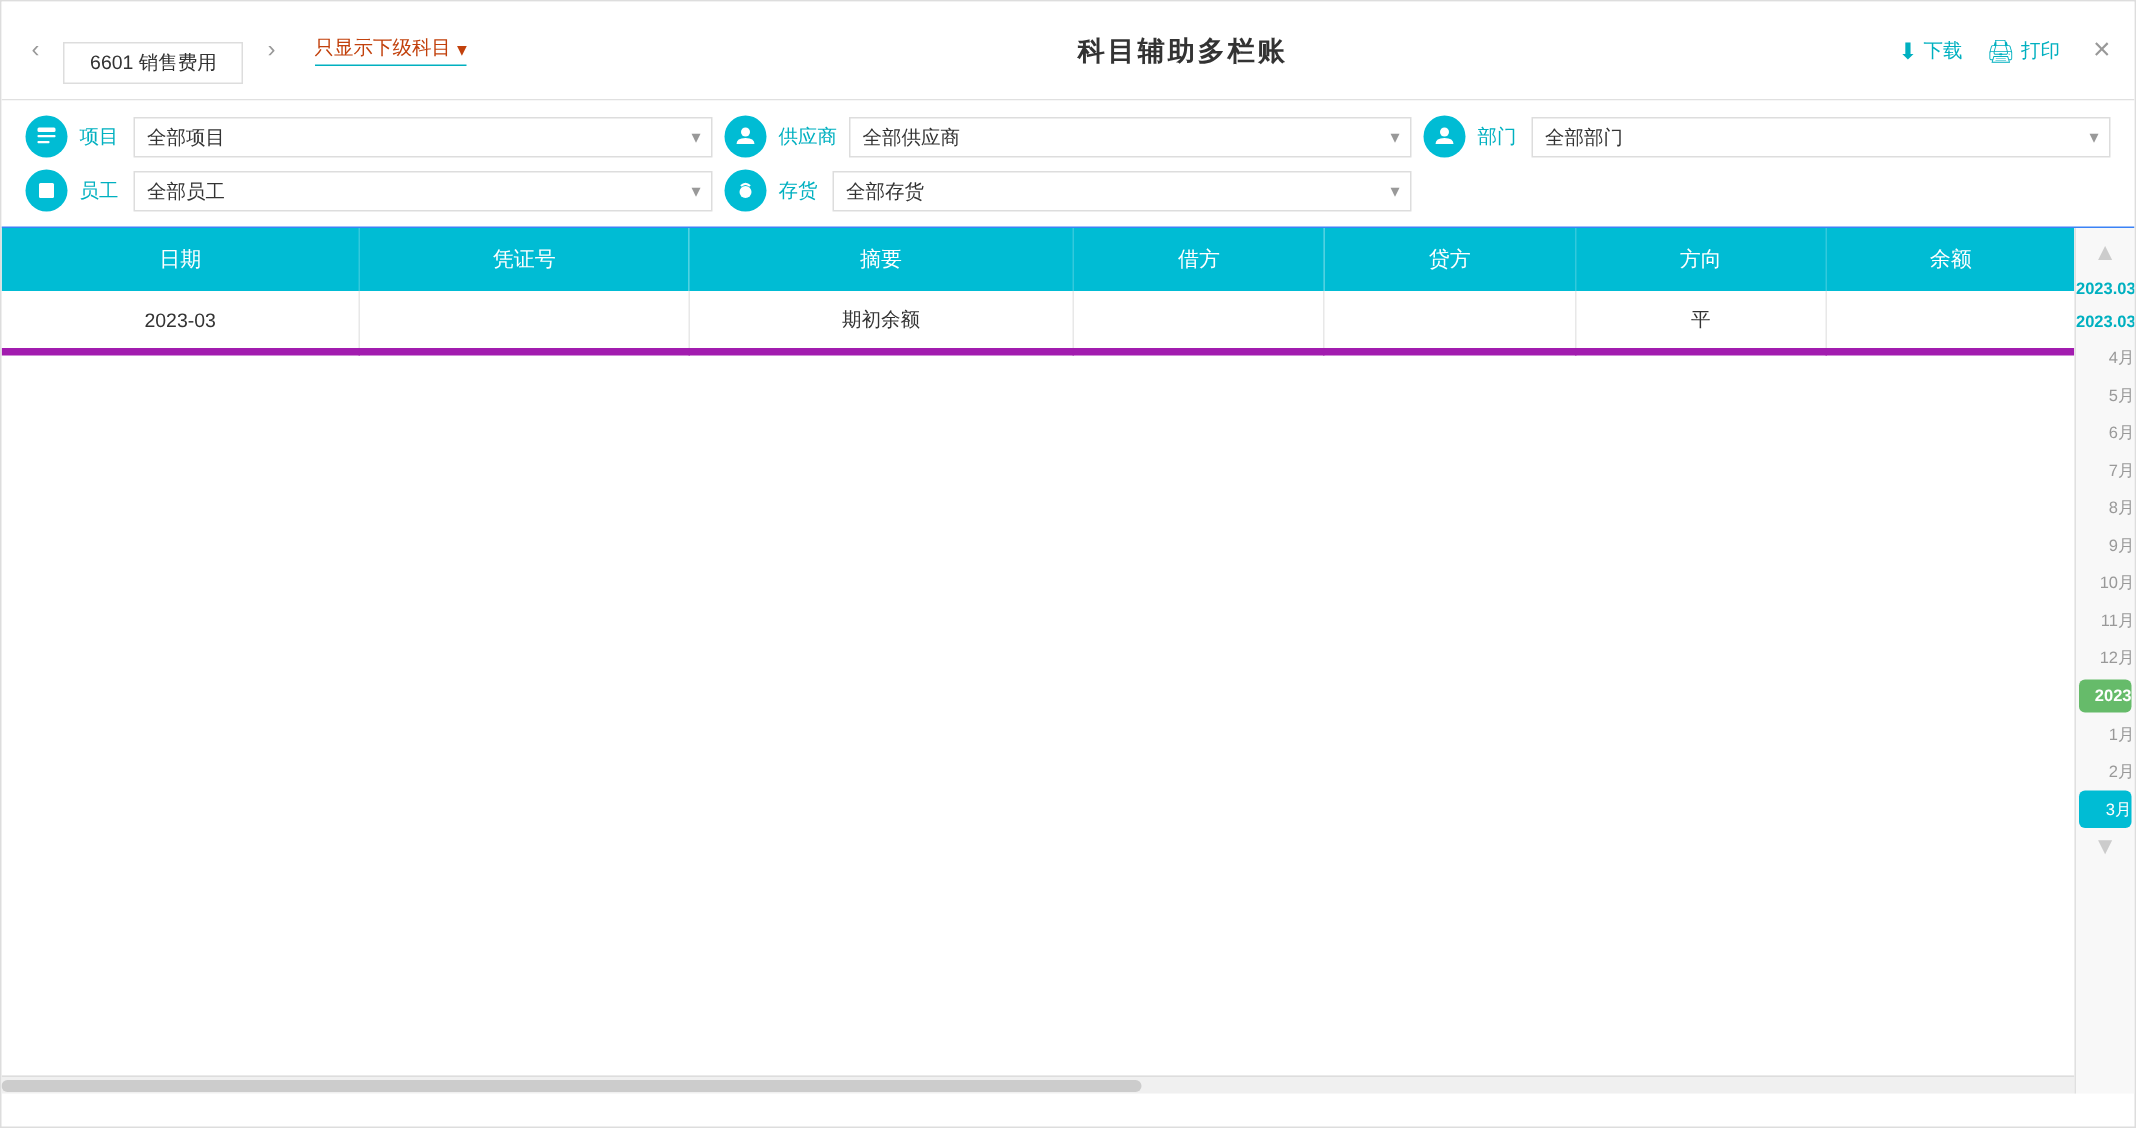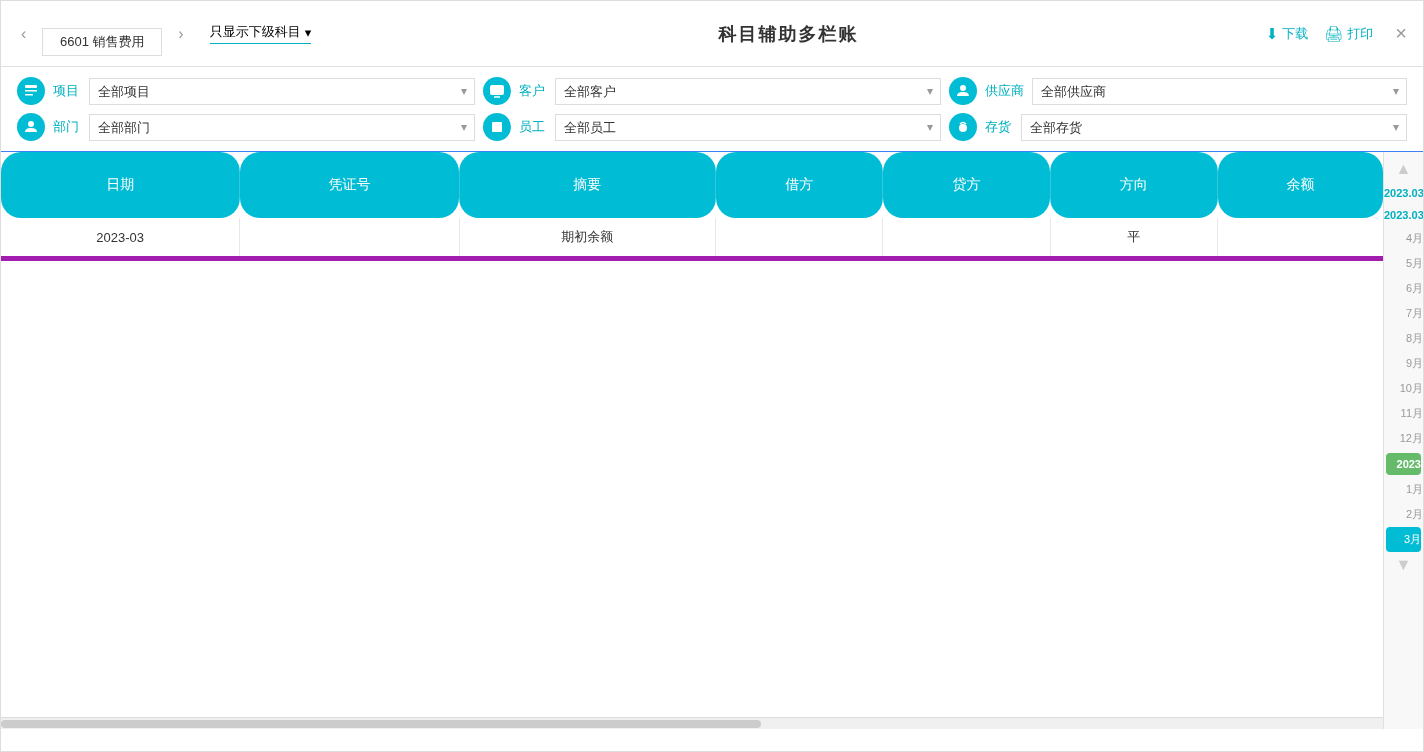--- a/index.html
+++ b/index.html
@@ -4,21 +4,21 @@
   <style>
     * { box-sizing: border-box; margin: 0; padding: 0; }
     body { font-family: 'Microsoft YaHei', Arial, sans-serif; font-size: 13px; background: #f0f0f0; color: #333; }
     
     .window { width: 1424px; height: 752px; background: #fff; position: relative; overflow: hidden; border: 1px solid #ddd; }
     
     
     .header { display: flex; align-items: center; padding: 10px 16px; border-bottom: 1px solid #e0e0e0; background: #fff; gap: 12px; }
     .nav-btn { background: none; border: none; cursor: pointer; color: #999; font-size: 16px; padding: 2px 4px; }
     .account-code { border: 1px solid #ddd; padding: 4px 10px; font-size: 13px; color: #333; min-width: 120px; text-align: center; margin-top: 17px; }
-    .show-sub-btn { display: flex; align-items: center; gap: 4px; color: #000000; border-bottom: 1px solid #00b0c0; cursor: pointer; font-size: 13px; padding-bottom: 2px; margin-left: 10px; }
+    .show-sub-btn { display: flex; align-items: center; gap: 4px; color: #c2410c; border-bottom: 1px solid #00b0c0; cursor: pointer; font-size: 13px; padding-bottom: 2px; margin-left: 10px; }
     .page-title { flex: 1; text-align: center; font-size: 18px; font-weight: bold; color: #333; letter-spacing: 2px; }
     .action-btns { display: flex; gap: 16px; }
     .action-btn { display: flex; align-items: center; gap: 4px; color: #00b0c0; cursor: pointer; font-size: 13px; background: none; border: none; }
     .close-btn { color: #999; font-size: 20px; cursor: pointer; background: none; border: none; margin-left: 10px; }
 
     
     .filter-bar { padding: 10px 16px; display: grid; grid-template-columns: repeat(3, 1fr); gap: 8px; background: #fff; border-bottom: 1px solid #3b82f6; }
     .filter-row { display: flex; align-items: center; gap: 8px; }
     .filter-icon { width: 28px; height: 28px; border-radius: 50%; display: flex; align-items: center; justify-content: center; color: #fff; font-size: 14px; flex-shrink: 0; }
     .filter-label { color: #00b0c0; font-size: 13px; min-width: 28px; }
@@ -28,21 +28,21 @@
 
     
     .main { display: flex; height: calc(752px - 160px); }
     
     
     .table-area { flex: 1; overflow: hidden; }
     
     
     .data-table { width: 100%; border-collapse: collapse; }
     .data-table thead tr { background: #00bcd4; }
-    .data-table thead th { color: #fff; padding: 24px 8px; text-align: center; font-weight: normal; font-size: 14px; border-right: 1px solid rgba(255,255,255,0.2); border-radius: 20px; }
+    .data-table thead th { color: #fff; padding: 12px 8px; text-align: center; font-weight: normal; font-size: 14px; border-right: 1px solid rgba(255,255,255,0.2); }
     .data-table thead th:last-child { border-right: none; }
     .data-table tbody tr { border-bottom: 5px solid #a21caf; }
     .data-table tbody td { padding: 10px 8px; text-align: center; font-size: 13px; color: #333; border-right: 1px solid #e8e8e8; }
     .data-table tbody td:last-child { border-right: none; }
 
     
     .right-sidebar { width: 40px; background: #f8f8f8; border-left: 1px solid #e0e0e0; display: flex; flex-direction: column; align-items: center; padding: 4px 0; overflow: hidden; position: absolute; right: 0; top: 0; bottom: 0; }
     .sidebar-item { width: 100%; text-align: right; padding: 5px 0; font-size: 11px; color: #999; cursor: pointer; }
     .sidebar-item.active { background: #00bcd4; color: #fff; border-radius: 4px; margin: 0 2px; width: calc(100% - 4px); }
     .sidebar-item.selected { color: #00b0c0; font-weight: bold; font-size: 11px; }
@@ -83,34 +83,20 @@
         <svg width="16" height="16" viewBox="0 0 16 16" fill="white">
             <rect x="2" y="2" width="12" height="3" rx="1"></rect>
             <rect x="2" y="7" width="12" height="1.5" rx="0.5"></rect>
             <rect x="2" y="11" width="8" height="1.5" rx="0.5"></rect>
           </svg>
       </div>
       <span class="filter-label">项目</span>
       <div class="filter-select-wrap">
         <select>
           <option>全部项目</option>
-        </select>
-      </div>
-    </div>
-    <div class="filter-row">
-      <div class="filter-icon" style="background:#00bcd4;">
-        <svg width="16" height="16" viewBox="0 0 16 16" fill="white">
-            <rect x="1" y="2" width="14" height="10" rx="2"></rect>
-            <path d="M5 14 L11 14" stroke="white" stroke-width="1.5"></path>
-          </svg>
-      </div>
-      <span class="filter-label">客户</span>
-      <div class="filter-select-wrap">
-        <select>
-          <option>全部客户</option>
         </select>
       </div>
     </div>
     <div class="filter-row">
       <div class="filter-icon" style="background:#00bcd4;">
         <svg width="16" height="16" viewBox="0 0 16 16" fill="white">
             <circle cx="8" cy="5" r="3"></circle>
             <path d="M2 13 Q2 9 8 9 Q14 9 14 13" fill="white"></path>
           </svg>
       </div>

